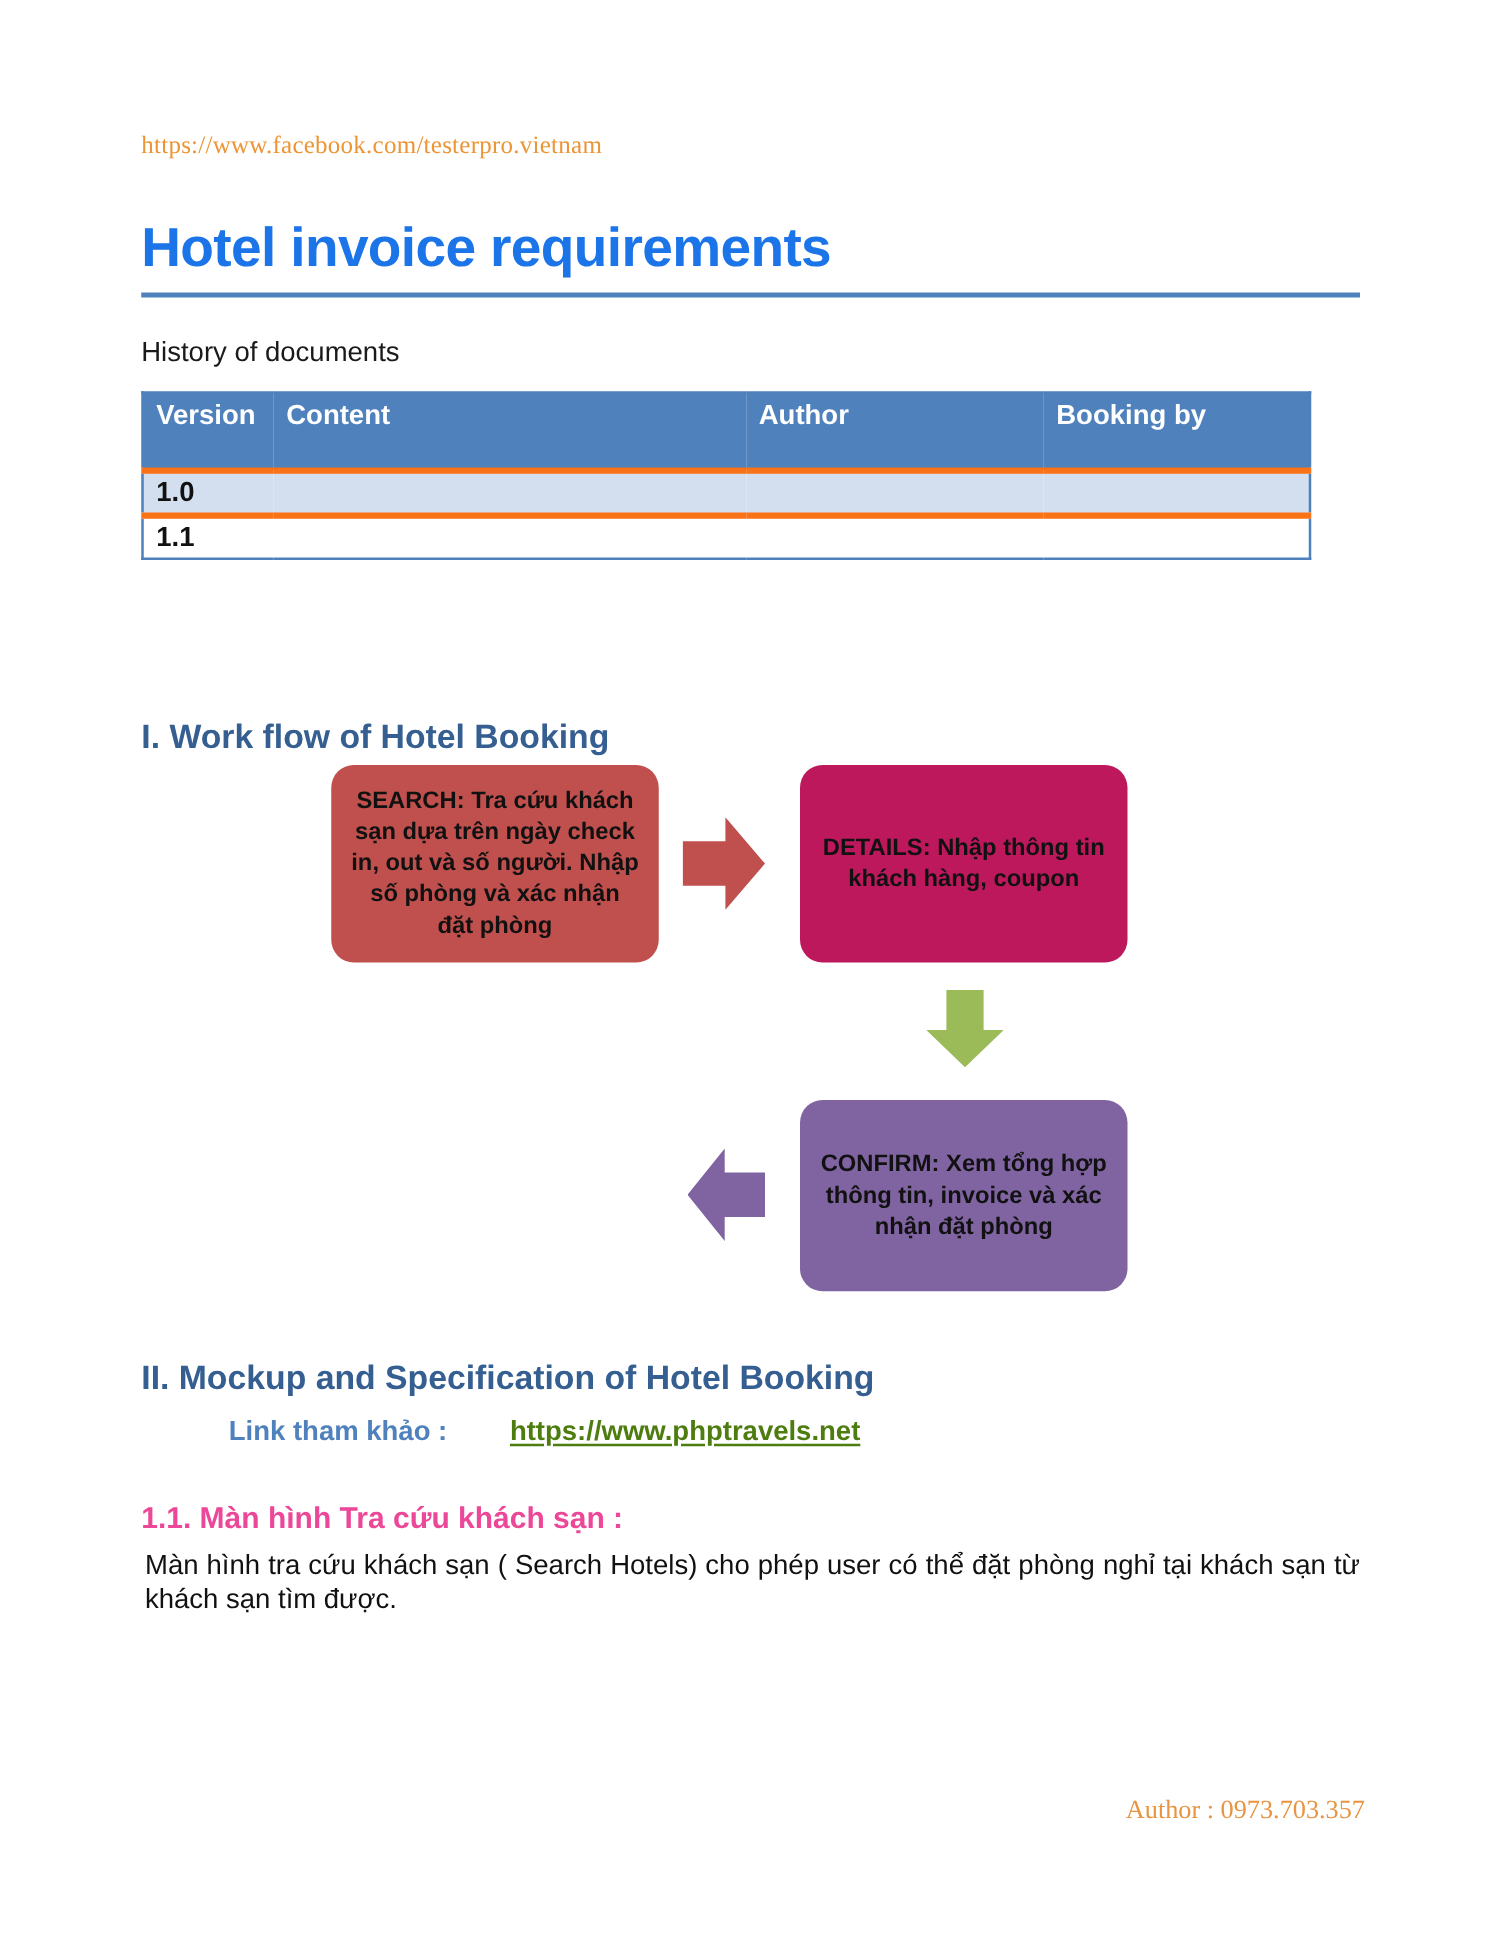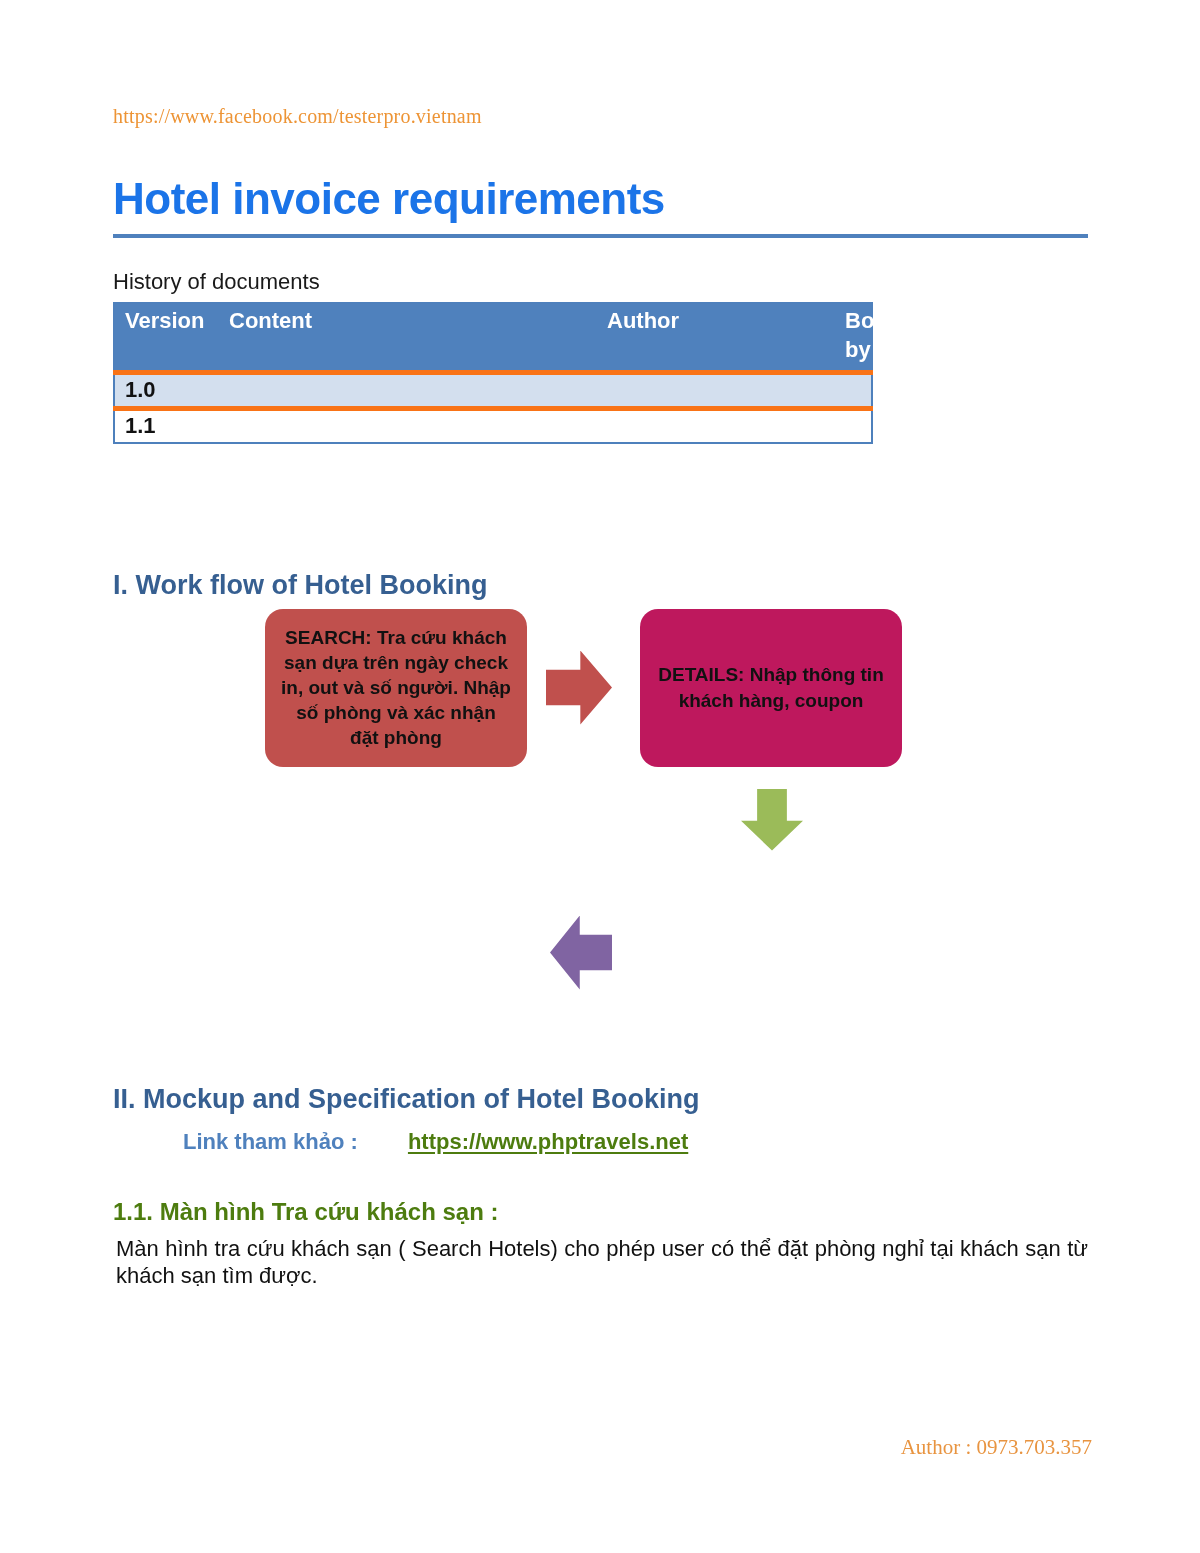--- a/index.html
+++ b/index.html
@@ -41,22 +41,22 @@
   }
 
   .history-label {
     margin-top: 31px;
     font-size: 22px;
     color: #1a1a1a;
   }
 
   
   table.history {
-    margin-top: 7px;
-    width: 760px;
+    margin-top: 18px;
+    width: 936px;
     border-collapse: collapse;
     border: 2px solid #4E80BC;
     table-layout: fixed;
   }
   table.history th {
     background: #4F81BD;
     color: #ffffff;
     font-size: 22px;
     font-weight: bold;
     text-align: left;
@@ -153,21 +153,21 @@
     text-decoration: underline;
     text-underline-offset: 3px;
     cursor: pointer;
     margin-left: 44px;
   }
 
   .h-sub {
     margin-top: 43px;
     font-size: 24px;
     font-weight: bold;
-    color: #4d7c0f;
+    color: #ec4899;
   }
 
   .body-para {
     margin-top: 9px;
     font-size: 22px;
     line-height: 1.24;
     text-align: justify;
     color: #111;
     width: 975px;
     padding-left: 3px;
@@ -223,20 +223,21 @@
 
   <div class="flowchart">
     <div class="node node-search" style="background-color: rgb(192, 80, 77);">SEARCH: Tra cứu khách sạn dựa trên ngày check in, out và số người. Nhập số phòng và xác nhận đặt phòng</div>
 
     <div class="arrow arrow-right" style="background-color: rgb(192, 80, 77);"></div>
 
     <div class="node node-details" style="background-color: #be185d;">DETAILS: Nhập thông tin khách hàng, coupon</div>
 
     <div class="arrow arrow-down" style="background-color: rgb(155, 187, 89);"></div>
 
+    <div class="node node-confirm" style="background-color: rgb(128, 100, 162);">CONFIRM: Xem tổng hợp thông tin, invoice và xác nhận đặt phòng</div>
 
     <div class="arrow arrow-left" style="background-color: rgb(128, 100, 162);"></div>
 
   </div>
 
   <h2 class="h-section h-mockup">II. Mockup and Specification of Hotel Booking</h2>
 
 
   <div class="link-line">
     <span class="label">Link tham khảo :</span>

